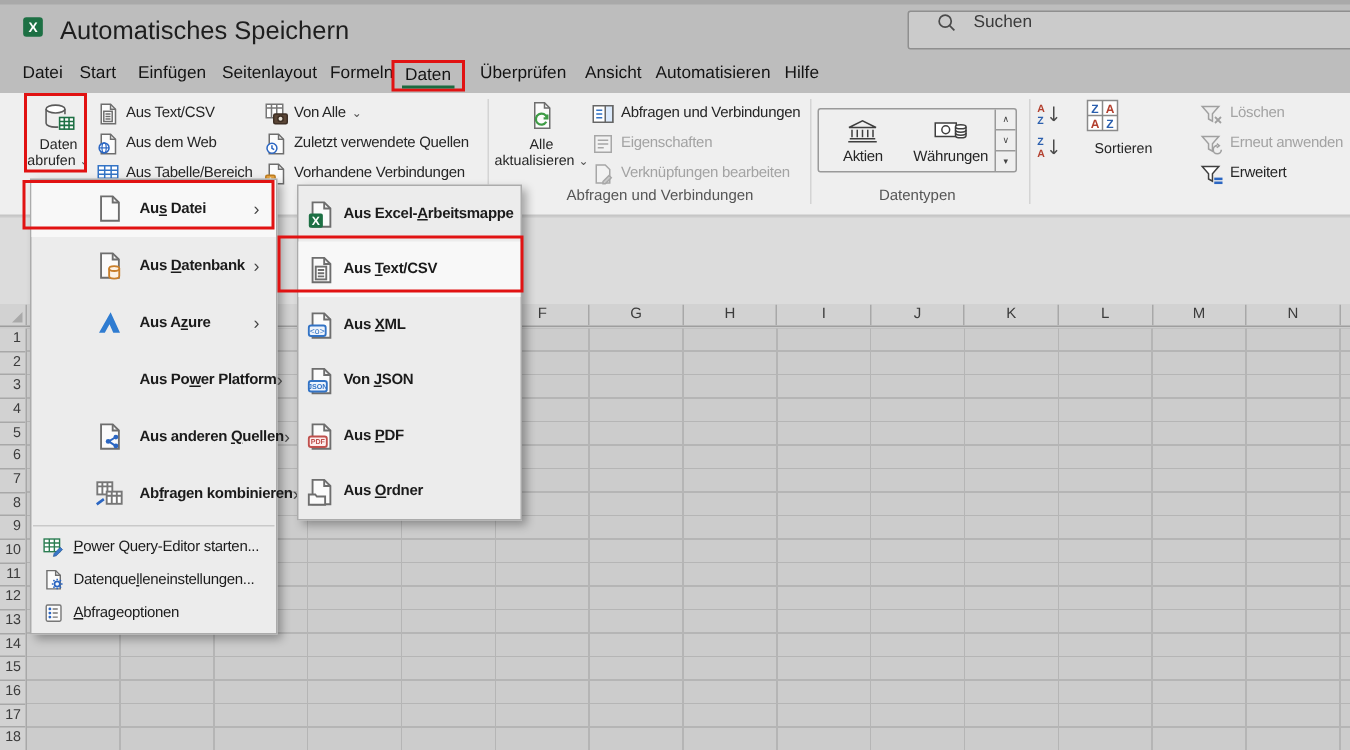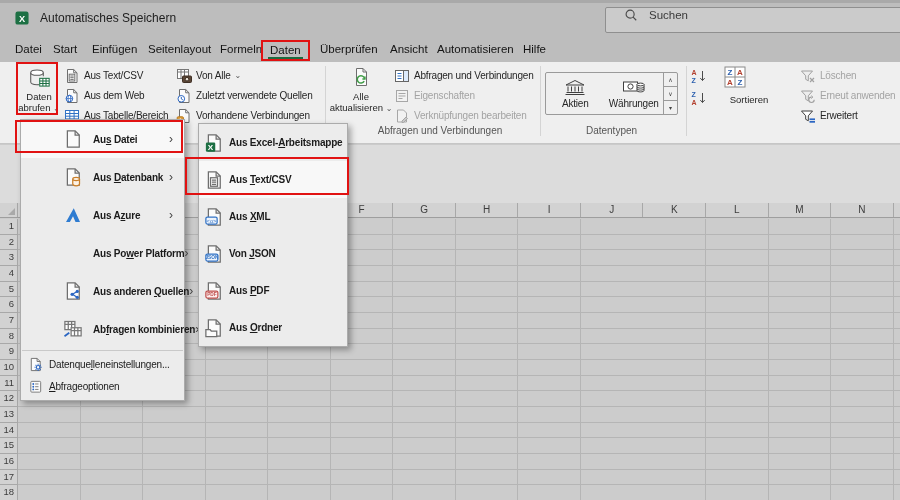--- a/index.html
+++ b/index.html
@@ -5,21 +5,21 @@
   html,body{margin:0;padding:0;width:900px;height:500px;overflow:hidden;
     font-family:"Liberation Sans",sans-serif;background:#cbcbcb;position:relative;}
   *{box-sizing:border-box;}
   svg text{font-family:"Liberation Sans",sans-serif;}
   #stage{position:absolute;inset:0;width:900px;height:500px;overflow:hidden;}
 
   
   #titlebar{position:absolute;top:0;left:0;right:0;height:36px;background:#bdbdbd;}
   #topstrip{position:absolute;top:0;left:0;right:0;height:3px;background:#a9a9a9;}
   #appicon{position:absolute;left:15px;top:11px;width:14px;height:14px;}
-  #apptitle{position:absolute;left:40px;top:11px;font-size:12px;color:#1e1e1e;white-space:nowrap;}
+  #apptitle{position:absolute;left:40px;top:11px;font-size:17px;color:#1e1e1e;white-space:nowrap;}
   #searchbox{position:absolute;left:605px;top:7px;width:316px;height:26px;background:#cbcbcb;
     border:1px solid #8f8f8f;border-radius:2px;display:flex;align-items:flex-start;padding-left:18px;}
   #searchbox .sicon{width:14px;height:14px;margin-right:9px;flex:0 0 auto;}
   #searchbox input{background:transparent;border:none;outline:none;font-size:11.5px;color:#333;
     font-family:"Liberation Sans",sans-serif;width:200px;}
   #searchbox input::placeholder{color:#3a3a3a;opacity:1;}
 
   
   #menubar{position:absolute;top:36px;left:0;right:0;height:26px;background:#bdbdbd;}
   .tab{position:absolute;top:4px;height:21px;line-height:19px;font-size:11.5px;color:#141414;white-space:nowrap;}
@@ -447,20 +447,31 @@
             <path d="M1.2 13.8l3.8-2.8" stroke="#2b66c2" stroke-width="1.4"></path>
           </svg>
         </span>
         <span class="lbl">Ab<u>f</u>ragen kombinieren</span>
         <span class="chevr">›</span>
       </div>
       <div class="menu-sep"></div>
       <div class="mi small">
         <span class="ic">
           <svg width="15" height="15" viewBox="0 0 16 16">
+            <rect x="1.5" y="2.5" width="11" height="9" fill="#ffffff" stroke="#2b7d52"></rect>
+            <path d="M1.5 5.3h11M1.5 8.1h11M5.2 2.5v9M8.8 2.5v9" stroke="#2b7d52"></path>
+            <path d="M8.6 12.8l4.4-4.4 1.6 1.6-4.4 4.4-2.1.5z" fill="#3a77c9" stroke="#2b5a9a" stroke-width="0.5"></path>
+          </svg>
+        </span>
+        <span class="lbl"><u>P</u>ower Query-Editor starten...</span>
+        <span class="chevr"></span>
+      </div>
+      <div class="mi small">
+        <span class="ic">
+          <svg width="15" height="15" viewBox="0 0 16 16">
             <path d="M3.5 1.5h6.2L13 4.8v9.7H3.5z" fill="#fbfbfb" stroke="#6e6e6e"></path>
             <path d="M9.7 1.5v3.3H13" fill="none" stroke="#6e6e6e"></path>
             <circle cx="10.8" cy="11" r="1.9" fill="none" stroke="#2b66c2" stroke-width="1.2"></circle>
             <path d="M10.8 8.3v-1.1M10.8 13.7v1.1M8.1 11H7M14.6 11h-1.1M8.9 9.1l-.8-.8M12.7 12.9l.8.8M8.9 12.9l-.8.8M12.7 9.1l.8-.8" stroke="#2b66c2" stroke-width="1.1"></path>
           </svg>
         </span>
         <span class="lbl">Datenque<u>l</u>leneinstellungen...</span>
         <span class="chevr"></span>
       </div>
       <div class="mi small">

